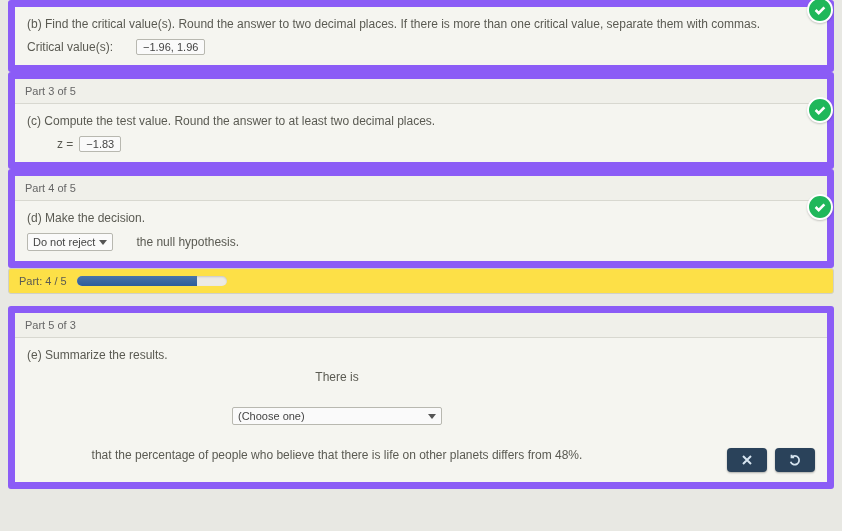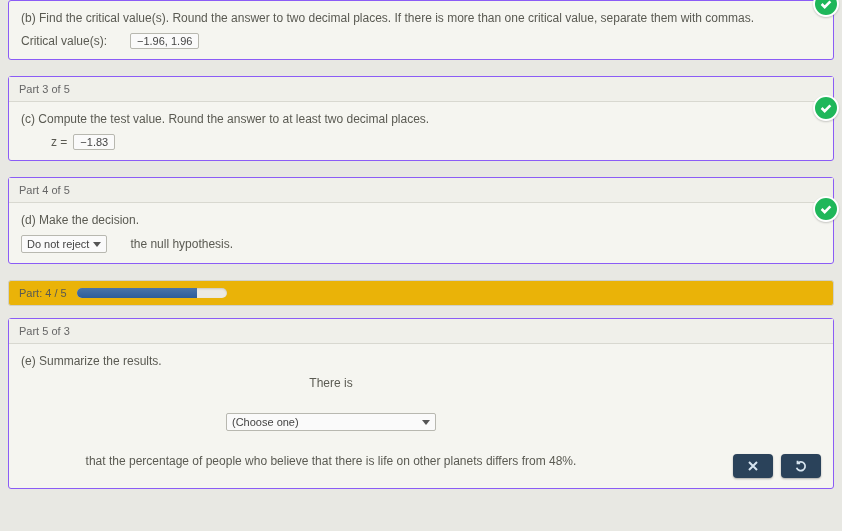--- a/index.html
+++ b/index.html
@@ -8,23 +8,23 @@
   font-size: 12px;
   color: #5a5a52;
   background: #e8e8e3;
   width: 842px;
   height: 531px;
   overflow: hidden;
   padding: 0 8px;
 }
 .card {
   background: #f5f5f0;
-  border: 1px solid #8b5cf6;
+  border: 7px solid #8b5cf6;
   border-radius: 3px;
-  margin-bottom: 16px;
+  margin-bottom: 0;
   position: relative;
 }
 .card-header {
   background: #f0f0ea;
   border-bottom: 1px solid #d8d8d0;
   padding: 6px 10px;
   font-size: 11px;
   color: #666;
 }
 .card-body {
@@ -71,21 +71,21 @@
   justify-content: center;
   box-shadow: 0 1px 2px rgba(0,0,0,.2);
 }
 .check-badge svg { width: 14px; height: 14px; stroke: white; stroke-width: 3; fill: none; }
 .part-b-card { margin-top: 0; }
 .part-b-card .check-badge { top: -10px; }
 .row { display: flex; align-items: center; gap: 23px; flex-wrap: wrap; }
 .progress-bar-row {
   display: flex;
   align-items: center;
-  background: #eab308;
+  background: #fde047;
   border: 1px solid #d0d0c8;
   border-radius: 3px;
   padding: 6px 10px;
   margin-bottom: 12px;
   gap: 10px;
   font-size: 11px;
 }
 .progress-track {
   width: 150px;
   height: 10px;

